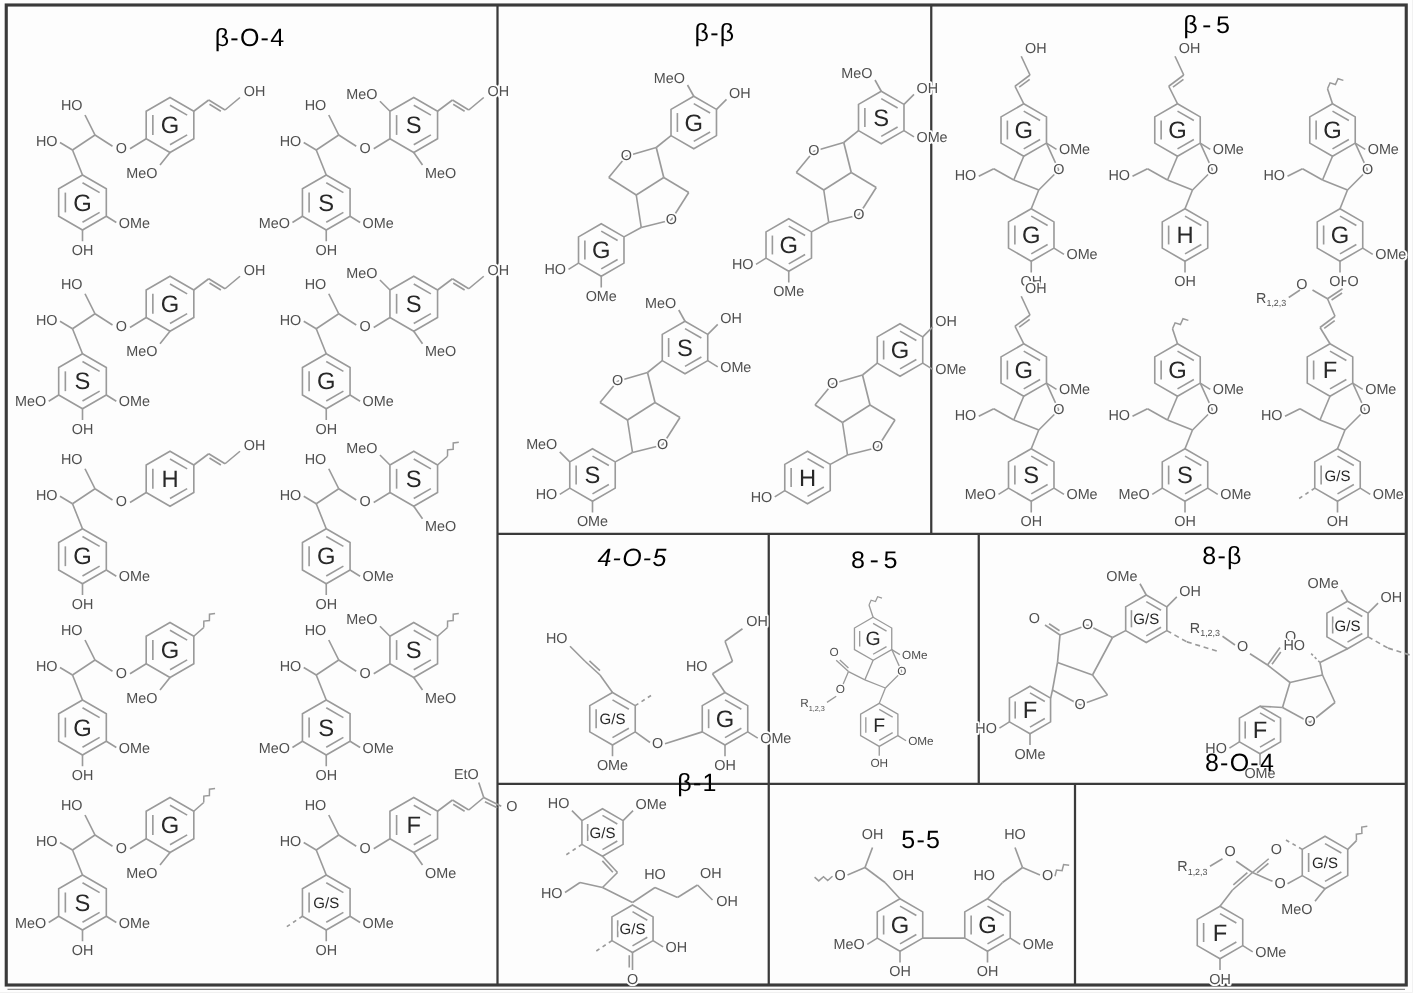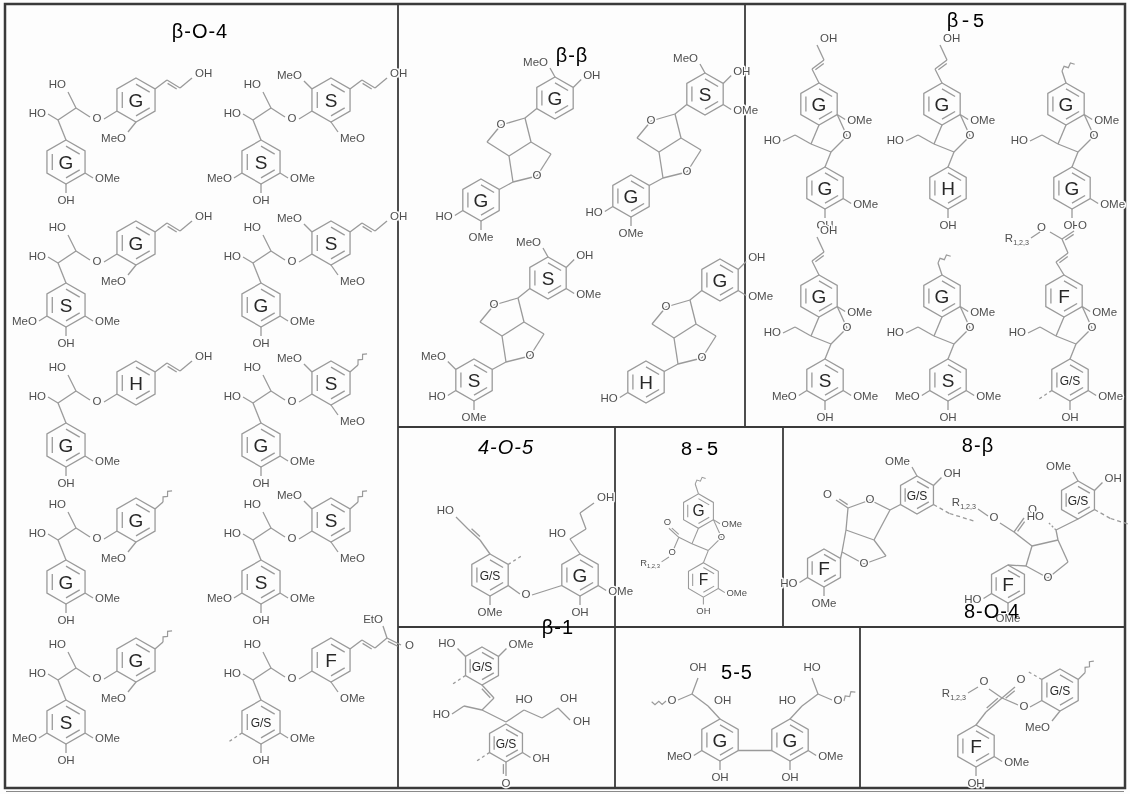--- a/index.html
+++ b/index.html
@@ -932,21 +932,21 @@
         <line x1="164.90608" y1="47.56" x2="164.90608" y2="32.44" stroke="#9a9a9a" stroke-width="1.3"></line>
         <text x="178" y="44.5" font-size="12" text-anchor="middle" class="rl">G/S</text>
         <line x1="178" y1="61" x2="170" y2="71" stroke="#9a9a9a" stroke-width="1.3"></line>
         <text x="168" y="81" font-size="11.5" text-anchor="end">MeO</text>
         <line x1="159.814" y1="29.5" x2="145.814" y2="21.5" stroke="#9a9a9a" stroke-width="1.3" stroke-dasharray="3,3"></line>
         <line x1="196.186" y1="29.5" x2="203.186" y2="22.5" stroke="#9a9a9a" stroke-width="1.3"></line>
         <path d="M0,0l3.2,-4 3.8,2.4 3.2,-4 3.8,2.4" transform="translate(203.186,22.5) rotate(-40)" fill="none" stroke="#9a9a9a" stroke-width="1.2"></path>
       </g>
     </svg>
   <div class="ptitle" style="left:200px;top:20px;">β-O-4</div>
-  <div class="ptitle" style="left:572px;top:16px;margin-top:28px;">β-β</div>
+  <div class="ptitle" style="left:572px;top:16px;">β-β</div>
   <div class="ptitle" style="left:966px;top:10px;font-family:Liberation Mono, monospace;">β-5</div>
   <div class="ptitle" style="left:506px;top:436px;font-style:italic;">4-O-5</div>
   <div class="ptitle" style="left:700px;top:438px;font-family:Liberation Mono, monospace;">8-5</div>
   <div class="ptitle" style="left:952px;top:434px;margin-left:26px;">8-β</div>
   <div class="ptitle" style="left:558px;top:616px;">β-1</div>
   <div class="ptitle" style="left:737px;top:636px;margin-top:25px;">5-5</div>
   <div class="ptitle" style="left:992px;top:600px;">8-O-4</div>
 </div>
 
 </body></html>

